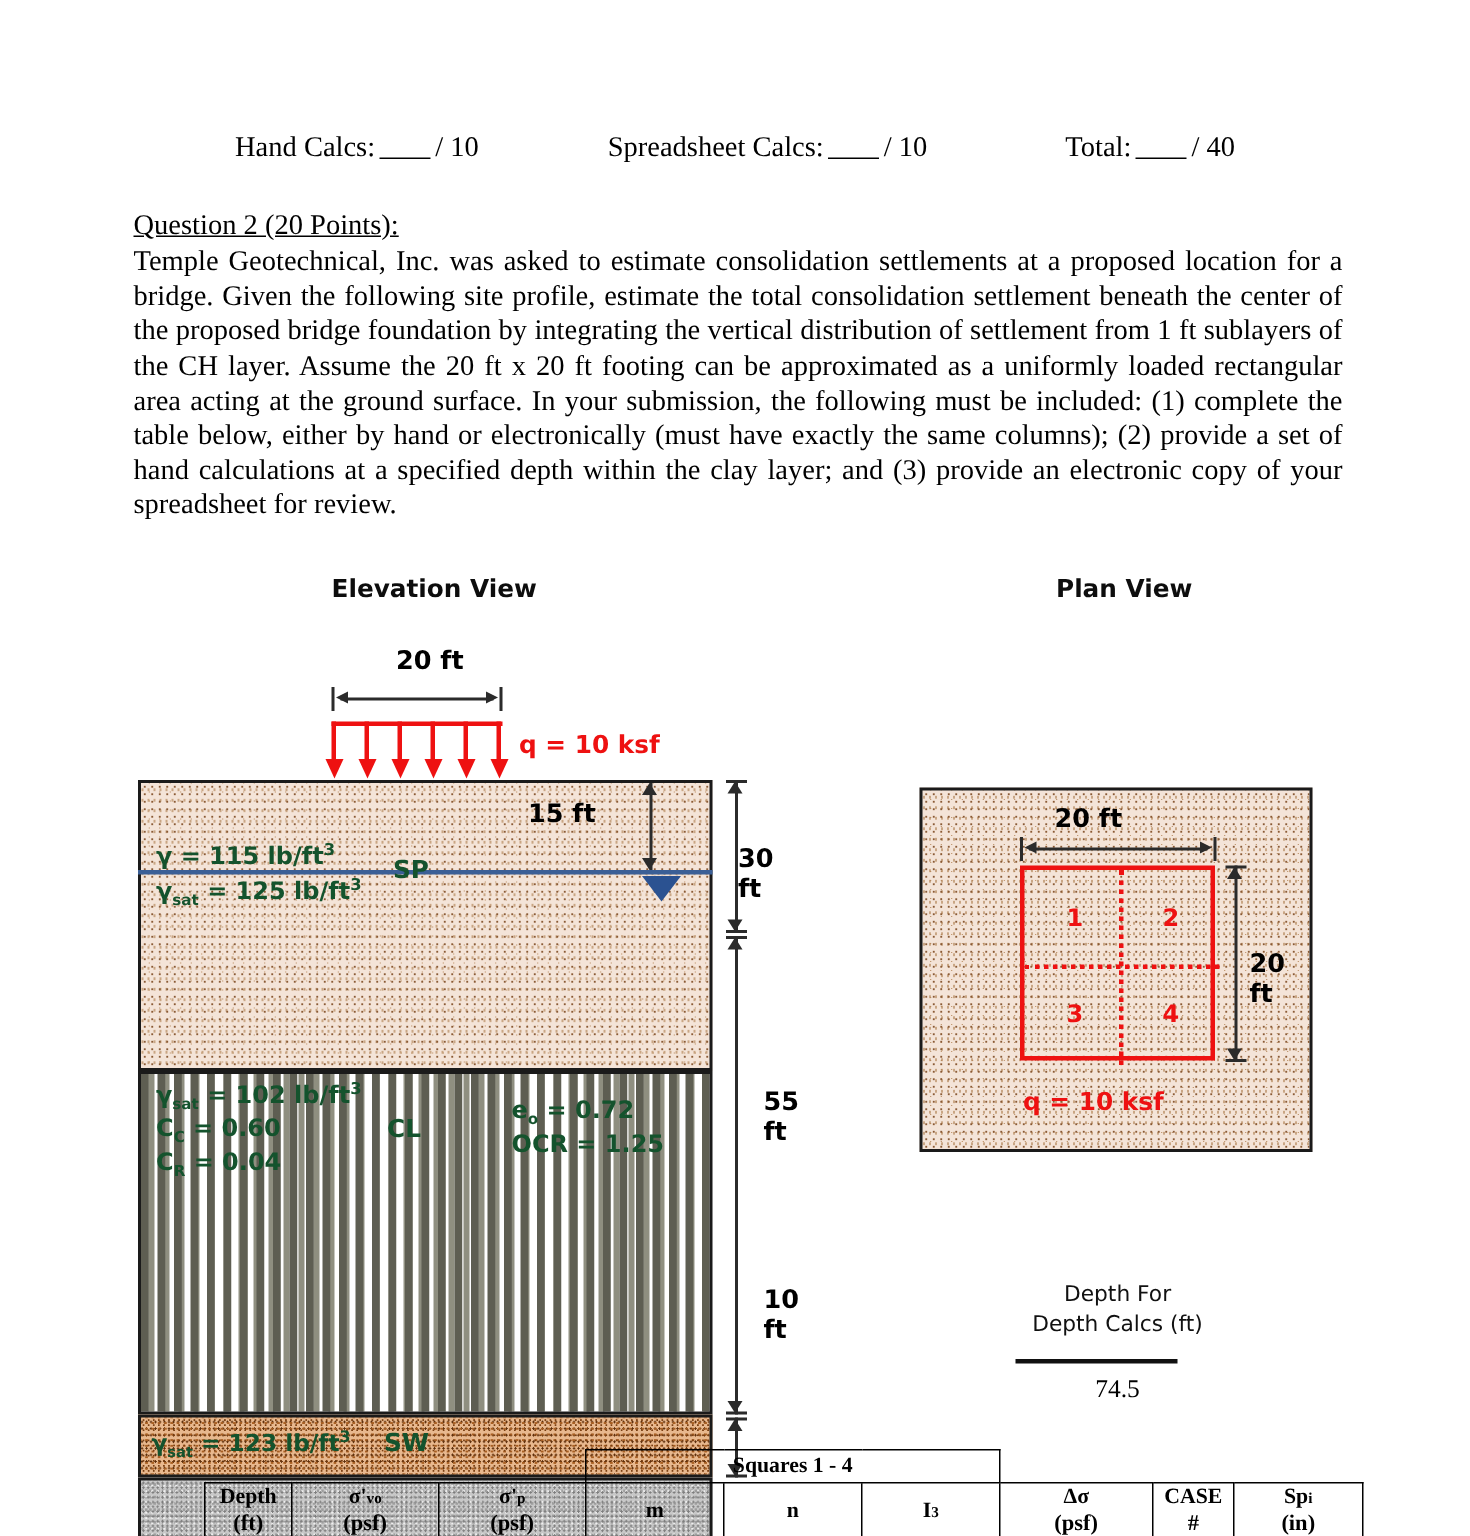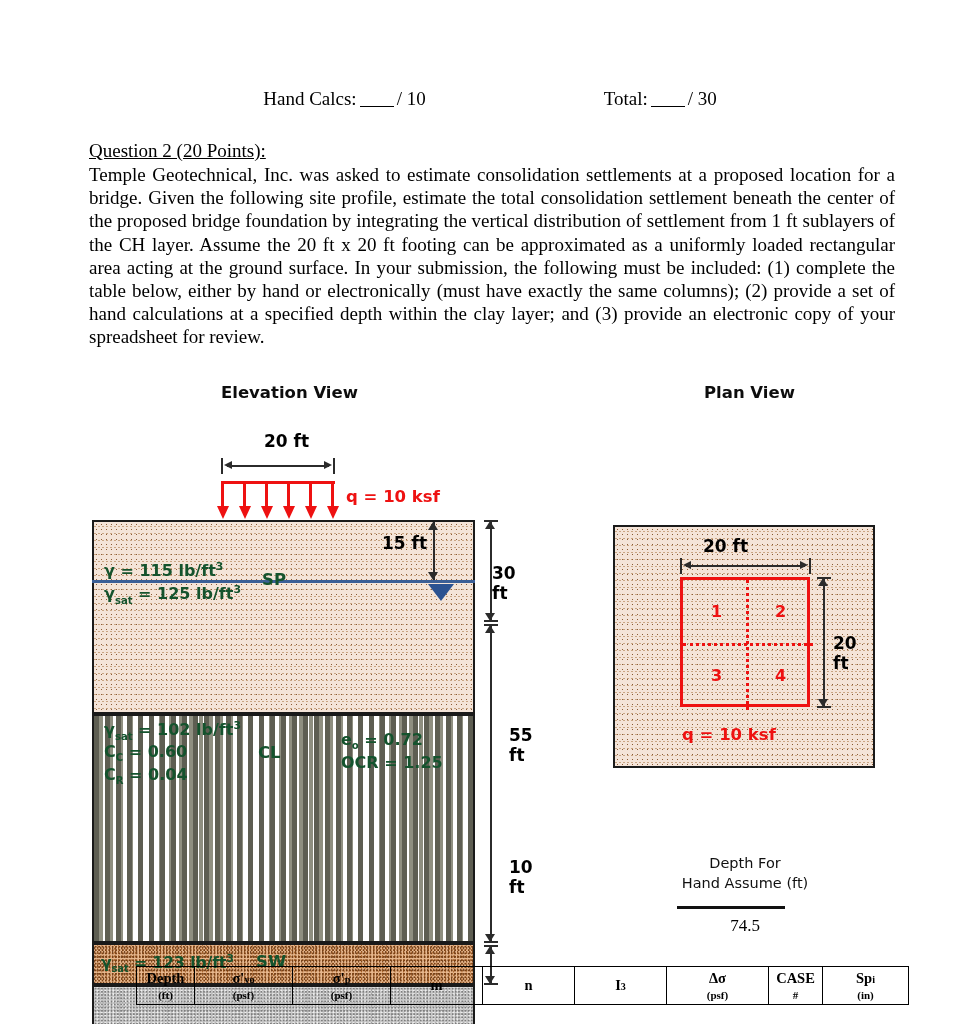--- a/index.html
+++ b/index.html
@@ -140,21 +140,21 @@
                border-left:6.2px solid transparent;border-right:6.2px solid transparent;border-top:13px solid #ee1111; }
   #q-label-elev{ position:absolute; left:346px; top:62px; color:#ee1111;
                  font-family:"DejaVu Sans",sans-serif; font-weight:bold; font-size:16.5px; }
 
   
   #dim15{ position:absolute; left:428px; top:97px; height:58px; width:12px; }
   #dim15 .shaft{ position:absolute; left:5px; top:0; width:1.6px; height:58px; background:#2b2b2b; }
   #dim15 .ah{ position:absolute; left:0.2px; width:0;height:0;border-left:5.1px solid transparent;border-right:5.1px solid transparent; }
   #dim15 .ah.t{ top:0; border-bottom:8px solid #2b2b2b; }
   #dim15 .ah.b{ bottom:0; border-top:8px solid #2b2b2b; }
-  #lab15{ position:absolute; left:382px; top:108px; font-family:"DejaVu Sans",sans-serif; font-weight:bold; font-size:17px; }
+  #lab15{ position:absolute; left:352px; top:108px; font-family:"DejaVu Sans",sans-serif; font-weight:bold; font-size:17px; }
 
   
   .vdim{ position:absolute; width:14px; }
   .vdim .shaft{ position:absolute; left:6px; top:0; bottom:0; width:1.6px; background:#2b2b2b; }
   .vdim .cap{ position:absolute; left:0; width:14px; height:1.8px; background:#2b2b2b; }
   .vdim .cap.t{ top:0; } .vdim .cap.b{ bottom:0; }
   .vdim .ah{ position:absolute; left:1px; width:0;height:0;border-left:5.1px solid transparent;border-right:5.1px solid transparent; }
   .vdim .ah.t{ top:1px; border-bottom:8px solid #2b2b2b; }
   .vdim .ah.b{ bottom:1px; border-top:8px solid #2b2b2b; }
   .vlab{ position:absolute; font-family:"DejaVu Sans",sans-serif; font-weight:bold; font-size:17px; }
@@ -215,33 +215,34 @@
   #depth-rule{ position:absolute; left:677px; top:906px; width:108px; height:3.2px; background:#111; }
   #depth-val{ position:absolute; left:645px; top:916px; width:200px; text-align:center;
               font-family:"Liberation Serif",serif; font-size:17px; }
 
   
   #tbl{ position:absolute; left:136px; top:966px; }
   table{ border-collapse:collapse; font-family:"Liberation Serif",serif; }
   table td{ border:1.7px solid #000; text-align:center; vertical-align:middle;
             font-size:14.5px; font-weight:bold; padding:0; line-height:1.15; }
   .sub{ font-size:0.7em; }
-  .unit{ font-weight:bold; font-size:11px; display:block; margin-top:2px; }
+  .unit{ font-weight:bold; font-size:15px; display:block; margin-top:2px; }
   .spanrow td{ height:22px; }
   .hdrow td{ height:38px; }
   .nb{ border:none !important; }
 </style>
 </head>
 <body>
 
 <div class="score-row">
   <span class="score-item"><span>Hand Calcs:</span><span class="blank"></span><span>/ 10</span></span>
   <span class="gap1"></span>
+  <span class="score-item"><span>Spreadsheet Calcs:</span><span class="blank"></span><span>/ 10</span></span>
   <span class="gap2"></span>
-  <span class="score-item"><span>Total:</span><span class="blank"></span><span>/ 30</span></span>
+  <span class="score-item"><span>Total:</span><span class="blank"></span><span>/ 40</span></span>
 </div>
 
 <div class="qtitle">Question 2 (20 Points):</div>
 <div class="qbody">Temple Geotechnical, Inc. was asked to estimate consolidation settlements at a proposed location for a bridge. Given the following site profile, estimate the total consolidation settlement beneath the center of the proposed bridge foundation by integrating the vertical distribution of settlement from 1 ft sublayers of the CH layer. Assume the 20 ft x 20 ft footing can be approximated as a uniformly loaded rectangular area acting at the ground surface. In your submission, the following must be included: (1) complete the table below, either by hand or electronically (must have exactly the same columns); (2) provide a set of hand calculations at a specified depth within the clay layer; and (3) provide an electronic copy of your spreadsheet for review.</div>
 
 <div class="view-title" id="elev-title">Elevation View</div>
 <div class="view-title" id="plan-title">Plan View</div>
 
 <div id="elevation">
 
@@ -354,28 +355,37 @@
       <div class="ah t"></div>
       <div class="ah b"></div>
   </div>
   <div id="plan-right-lab">20 ft</div>
 
   <div id="plan-q">q = 10 ksf</div>
 </div>
 
 <div id="depth-box">
   <span class="l1">Depth For</span>
-  <span class="l2">Hand Assume (ft)</span>
+  <span class="l2">Depth Calcs (ft)</span>
 </div>
 <div id="depth-rule"></div>
 <div id="depth-val">74.5</div>
 
 <div id="tbl">
   <table>
     <tbody>
+        <tr class="spanrow">
+      <td class="nb" style="width:58px"></td>
+      <td class="nb" style="width:98px"></td>
+      <td class="nb" style="width:98px"></td>
+      <td colspan="3">Squares 1 - 4</td>
+      <td class="nb" style="width:102px"></td>
+      <td class="nb" style="width:54px"></td>
+      <td class="nb" style="width:86px"></td>
+    </tr>
     <tr class="hdrow">
       <td style="width:58px">
         <span>Depth</span>
         <span class="unit">(ft)</span>
       </td>
       <td style="width:98px">
         <span>σ'<span class="sub">vo</span></span>
         <span class="unit">(psf)</span>
       </td>
       <td style="width:98px">

